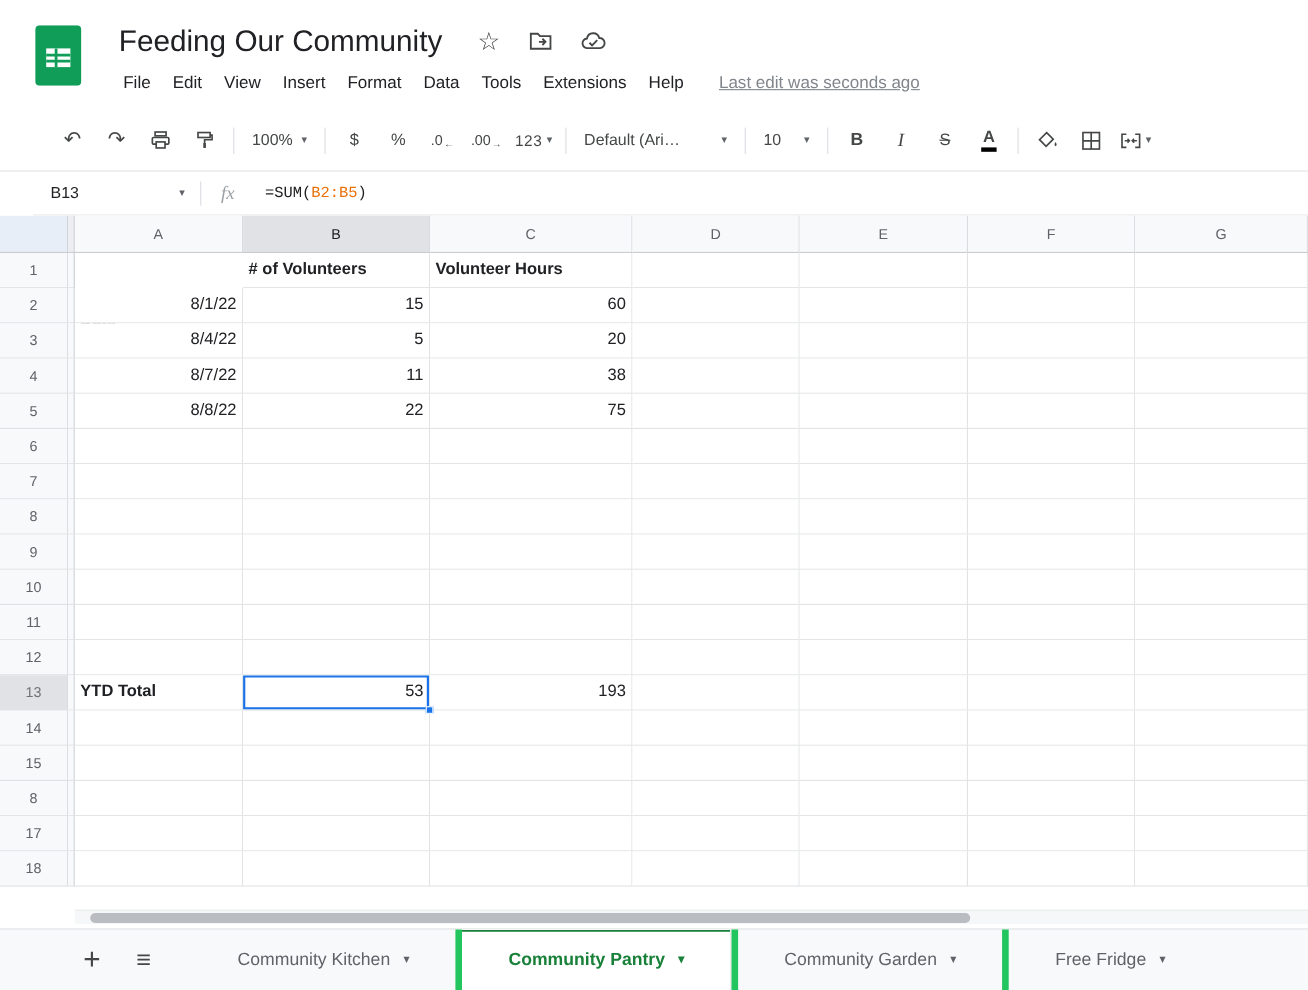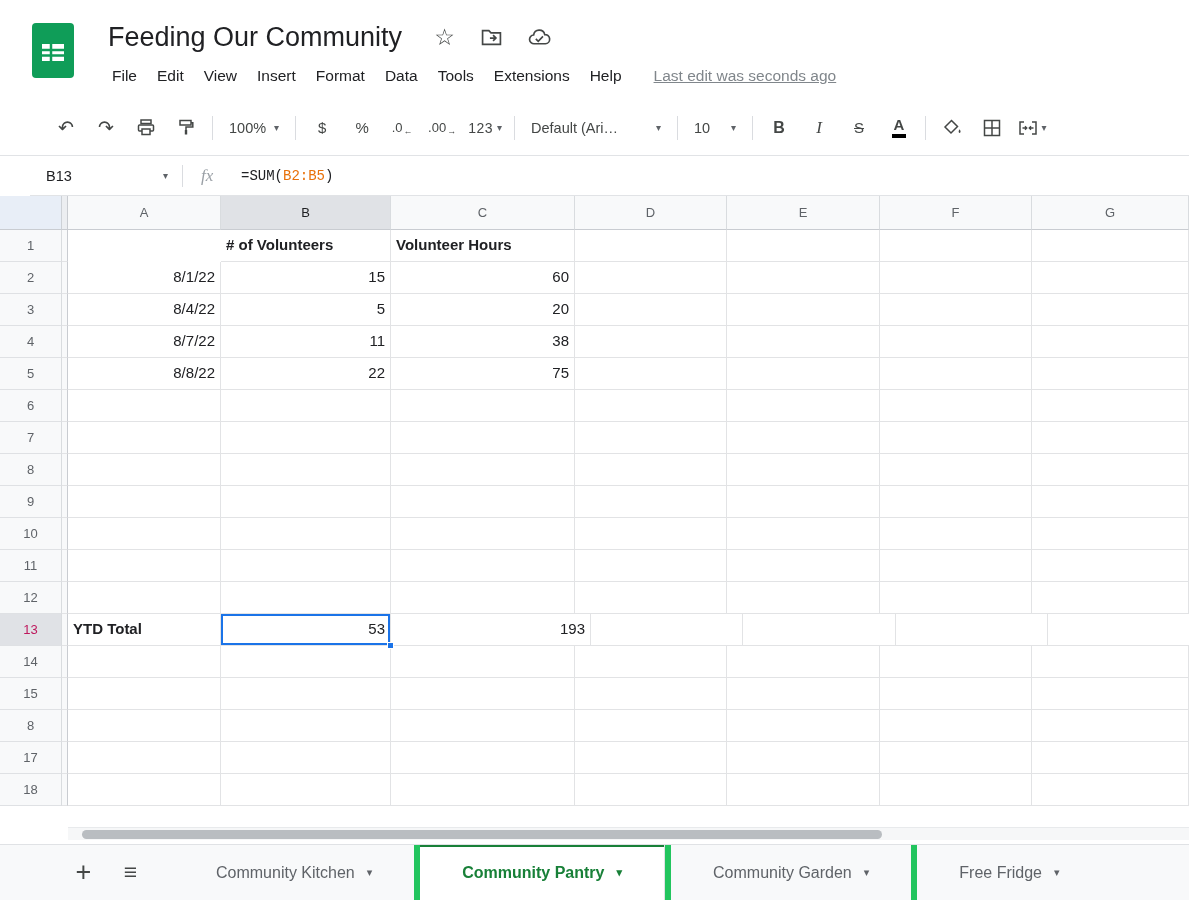--- a/index.html
+++ b/index.html
@@ -59,21 +59,21 @@
   .grid-row > div{flex:none;}
   .header-row{height:34px;}
   .corner-cell{height:100%;background:#e8eef7;border-right:1px solid #cdd1d6;border-bottom:1px solid #c9ccd1;cursor:pointer;}
   .gutter{height:100%;background:#f8f9fa;border-right:1px solid #c9ccd1;border-bottom:1px solid #e2e3e5;}
   .header-row .gutter{border-bottom:1px solid #c9ccd1;background:#eceef1;}
   .col-header{display:flex;align-items:center;justify-content:center;font-size:13px;color:#5f6368;
     background:#f8f9fa;border-right:1px solid #d9dcdf;border-bottom:1px solid #c9ccd1;cursor:pointer;}
   .col-header.hl{background:#e0e2e6;color:#202124;}
   .row-header{display:flex;align-items:center;justify-content:center;font-size:13px;color:#5f6368;
     background:#f8f9fa;border-right:1px solid #d9dcdf;border-bottom:1px solid #dfe1e4;cursor:pointer;}
-  .row-header.hl{background:#e0e2e6;color:#be185d;}
+  .row-header.hl{background:#e0e2e6;color:#737373;}
   .cell{position:relative;background:#fff;border-right:1px solid #e2e3e5;border-bottom:1px solid #e2e3e5;
     font-size:15px;line-height:30px;white-space:nowrap;cursor:cell;}
   .cell.left{padding-left:5px;text-align:left;}
   .cell.right{padding-right:5px;text-align:right;}
   .cell.bold{font-weight:700;}
   .cell.sel{box-shadow:inset 0 0 0 2px var(--selection-blue,#1a73e8);z-index:2;}
   .fill-handle{position:absolute;right:-4px;bottom:-4px;width:7px;height:7px;
     background:var(--selection-blue,#1a73e8);border:1px solid #fff;z-index:3;cursor:crosshair;}
 
   
@@ -404,21 +404,21 @@
       <div class="cell left" style="width: 152px;"></div>
       <div class="cell left" style="width: 153px;"></div>
       <div class="cell left" style="width: 152px;"></div>
       <div class="cell left" style="width: 157px;"></div>
     </div>
     <div class="grid-row">
       <div class="row-header hl" style="width: 62px;">13</div>
       <div class="gutter" style="width: 6px;"></div>
       <div class="cell left bold" style="width: 153px;">YTD Total</div>
       <div class="cell right sel" style="width: 170px;">53<div class="fill-handle"></div></div>
-      <div class="cell right" style="width: 200px;">193</div>
+      <div class="cell right" style="width: 184px;">193</div>
       <div class="cell left" style="width: 152px;"></div>
       <div class="cell left" style="width: 153px;"></div>
       <div class="cell left" style="width: 152px;"></div>
       <div class="cell left" style="width: 157px;"></div>
     </div>
     <div class="grid-row">
       <div class="row-header" style="width: 62px;">14</div>
       <div class="gutter" style="width: 6px;"></div>
       <div class="cell left" style="width: 153px;"></div>
       <div class="cell left" style="width: 170px;"></div>

